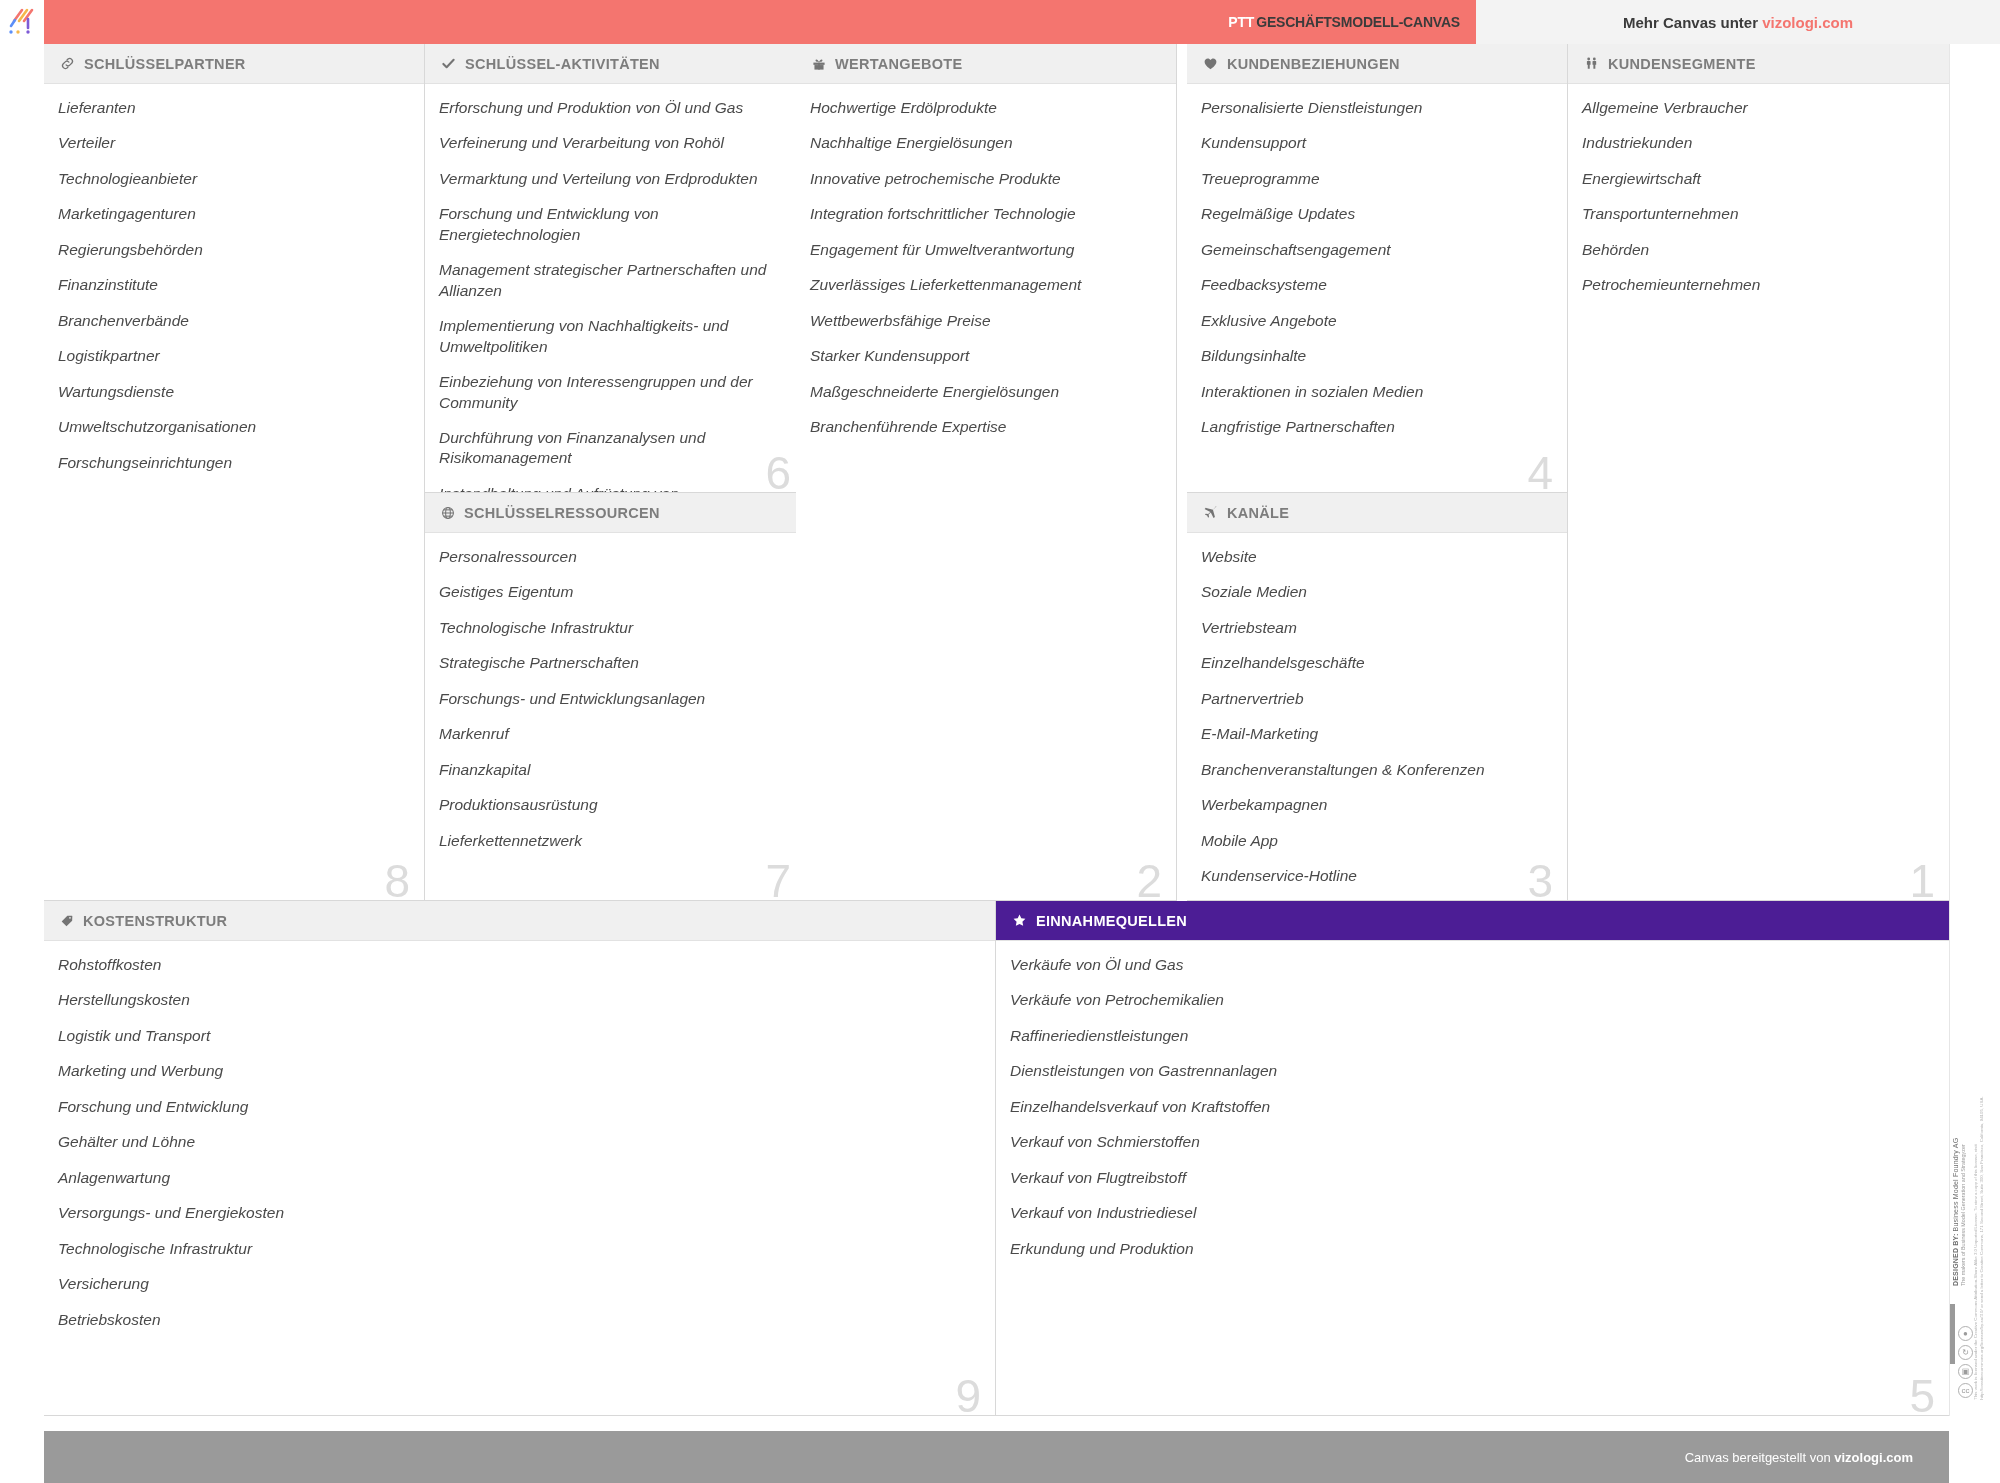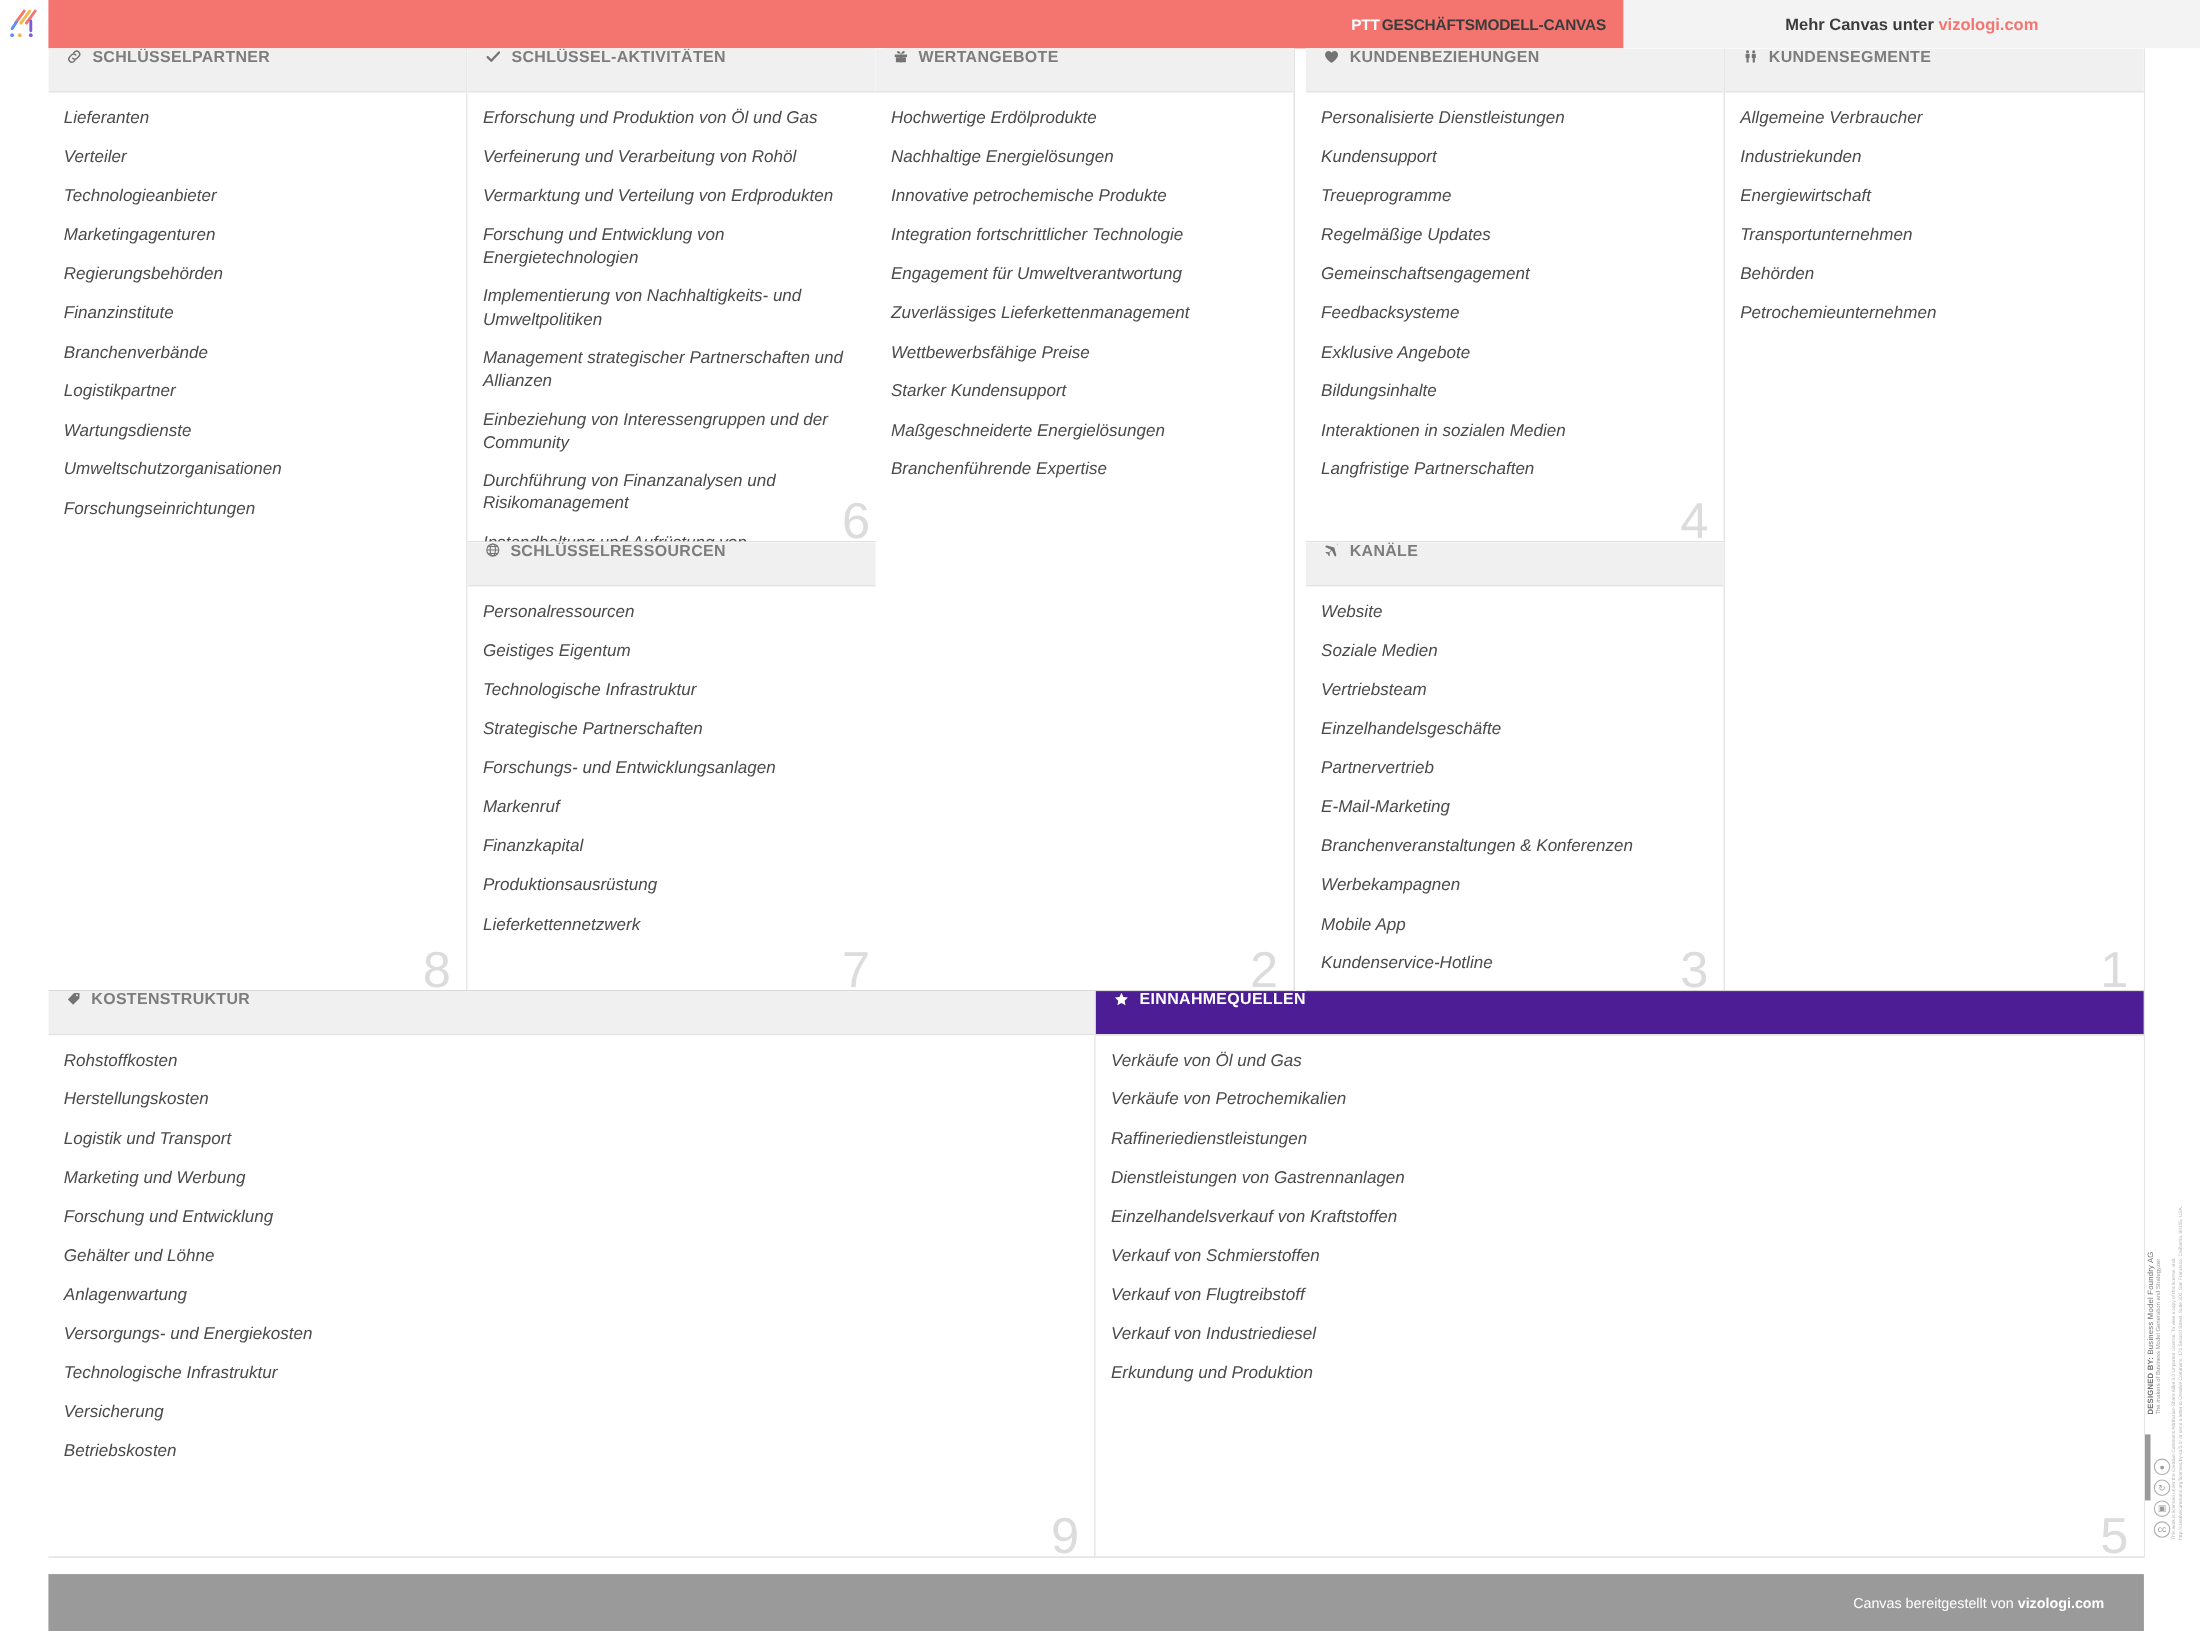--- a/index.html
+++ b/index.html
@@ -89,21 +89,21 @@
     border-right: 1px solid #d8d8d8;
     border-bottom: 1px solid #d8d8d8;
     overflow: hidden;
   }
   .cell.no-right { border-right: none; }
 
   .cell-head {
     height: 40px;
     background: #f0f0f0;
     display: flex;
-    align-items: flex-start;
+    align-items: center;
     padding-left: 16px;
     gap: 9px;
     border-bottom: 1px solid #e2e2e2;
   }
   .cell-head.green { background: #4c1d95; }
   .cell-head.green .cell-title,
   .cell-head.green .head-icon { color: #ffffff; }
 
   .head-icon {
     color: #747474;
@@ -333,22 +333,22 @@
             <path d="M2.5 8.5l3.5 3.5L13.5 4"></path>
           </svg>
         </span>
         <span class="cell-title">SCHLÜSSEL-AKTIVITÄTEN</span>
       </div>
       <div class="cell-body">
         <div class="item">Erforschung und Produktion von Öl und Gas</div>
         <div class="item">Verfeinerung und Verarbeitung von Rohöl</div>
         <div class="item">Vermarktung und Verteilung von Erdprodukten</div>
         <div class="item">Forschung und Entwicklung von Energietechnologien</div>
+        <div class="item">Management strategischer Partnerschaften und Allianzen</div>
         <div class="item">Implementierung von Nachhaltigkeits- und Umweltpolitiken</div>
-        <div class="item">Management strategischer Partnerschaften und Allianzen</div>
         <div class="item">Einbeziehung von Interessengruppen und der Community</div>
         <div class="item">Durchführung von Finanzanalysen und Risikomanagement</div>
         <div class="item">Instandhaltung und Aufrüstung von Infrastrukturen und Einrichtungen</div>
       </div>
       <span class="corner-num">6</span>
     </section>
 
     <section class="cell" id="c-resources">
       <div class="cell-head">
         <span class="head-icon">

